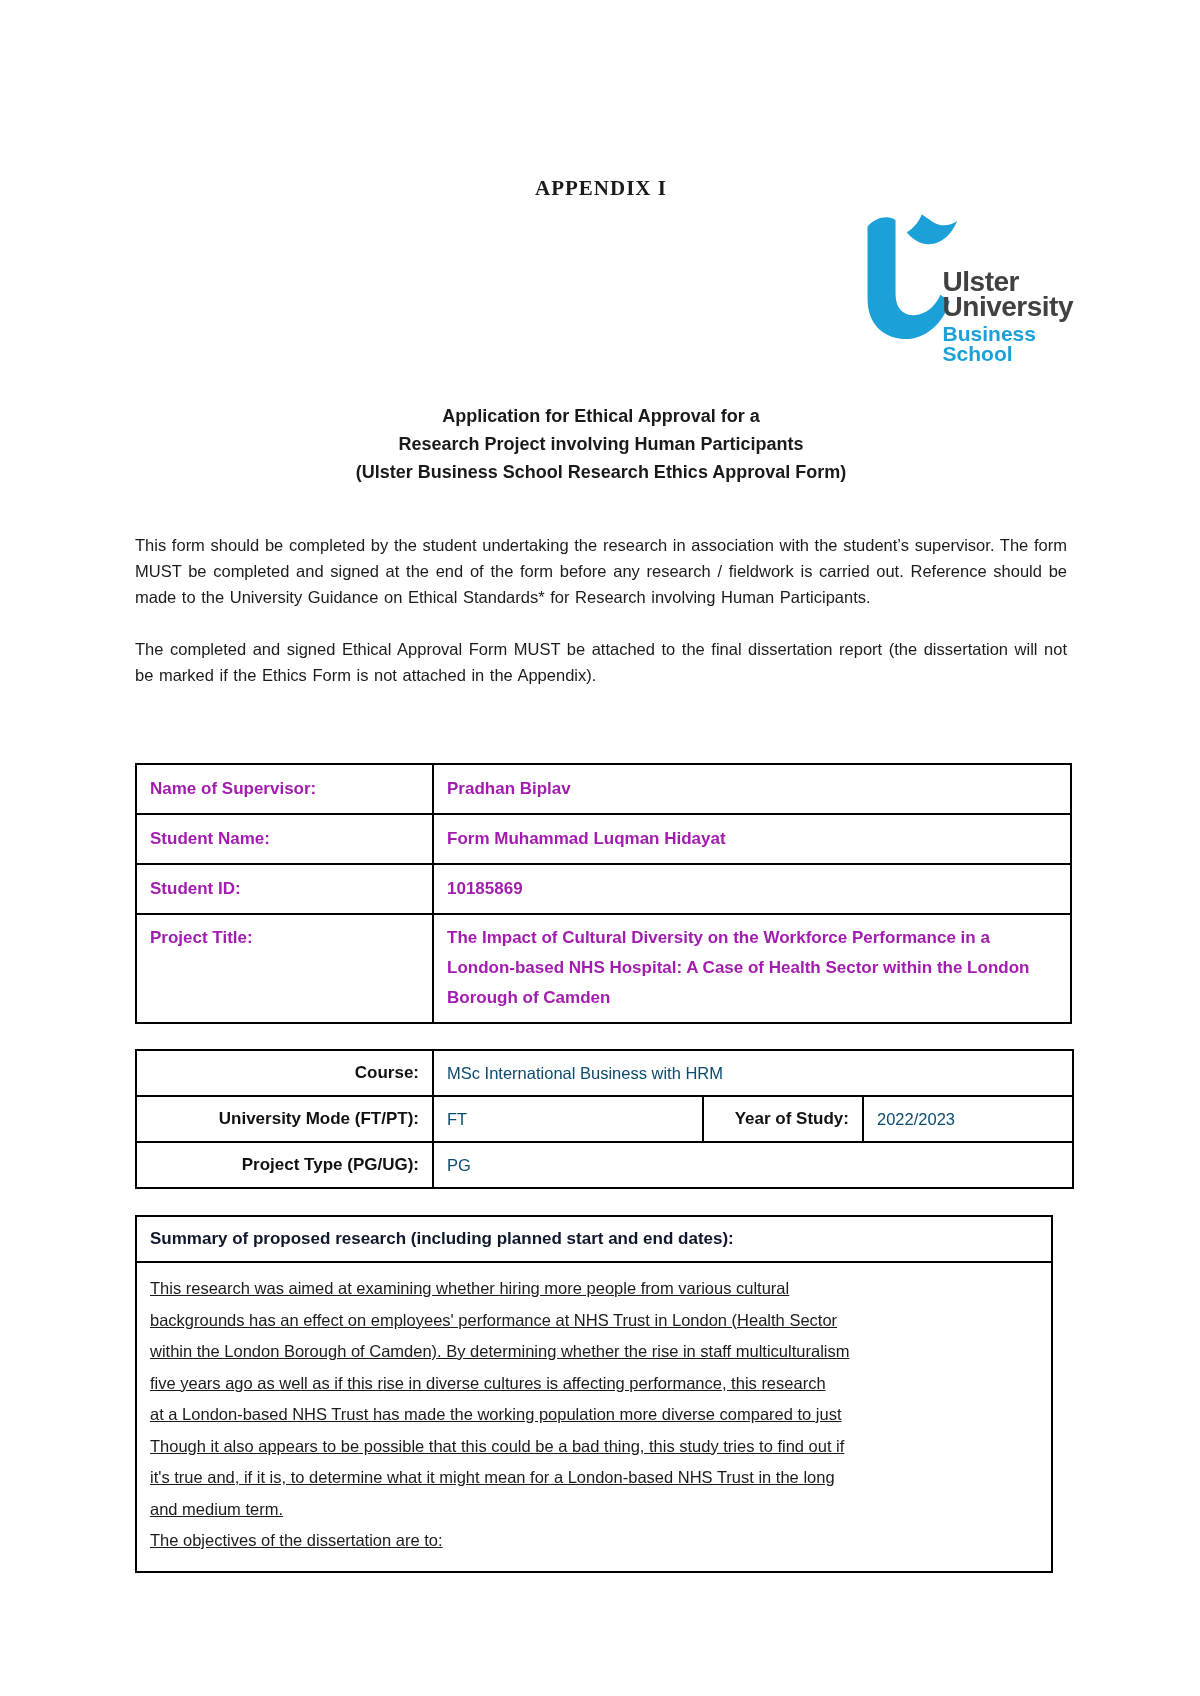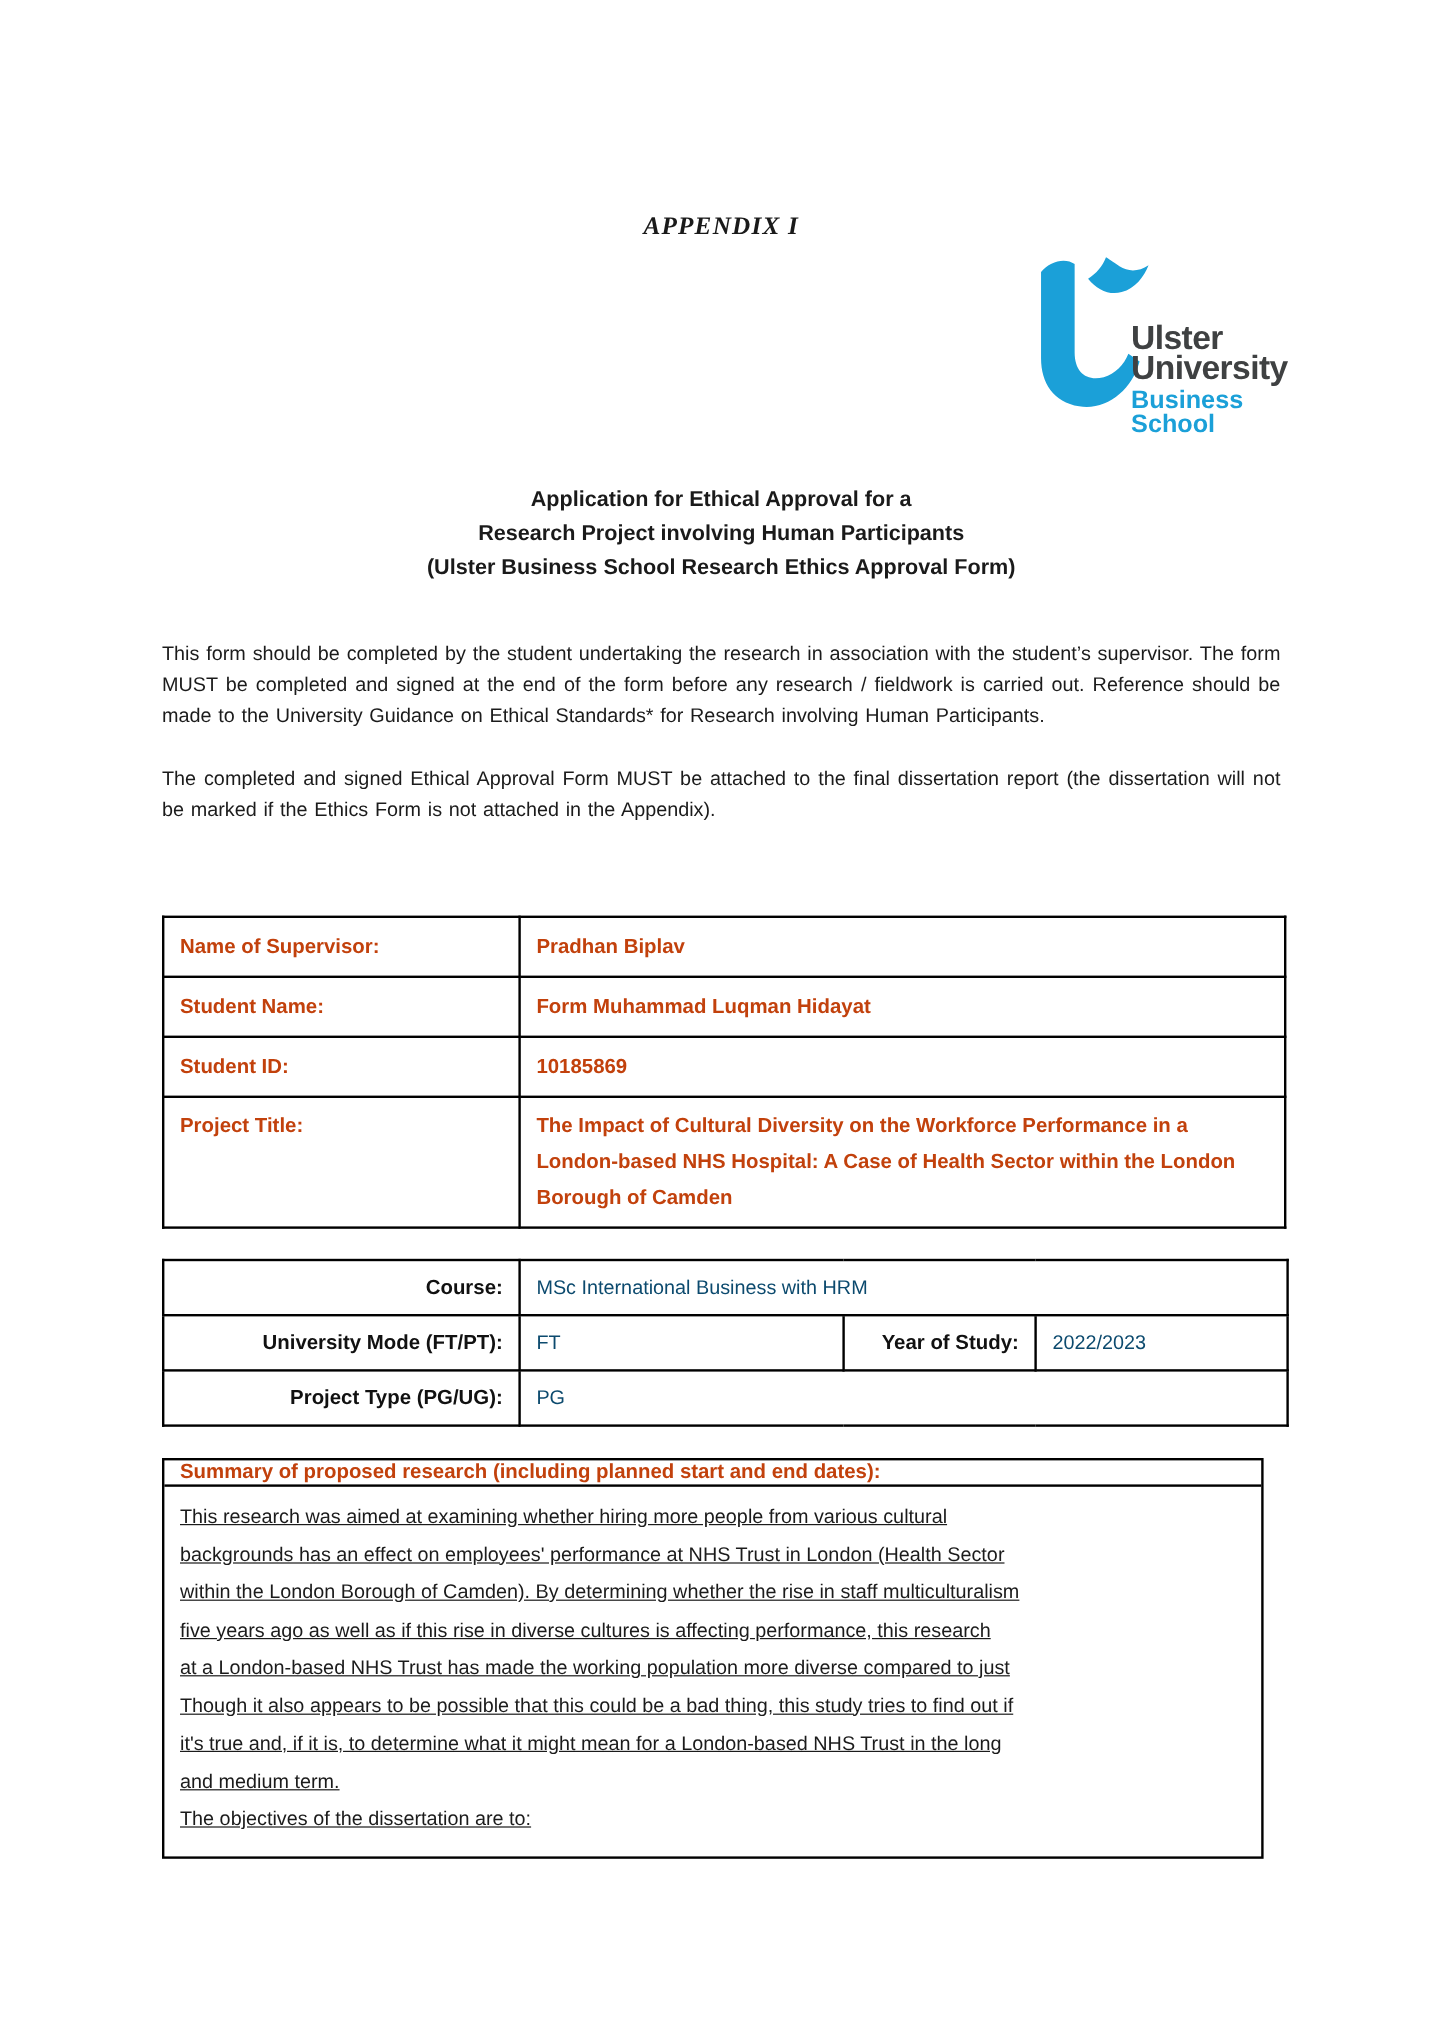--- a/index.html
+++ b/index.html
@@ -6,21 +6,21 @@
   body{
     width:1200px;height:1696px;background:#ffffff;color:#111;
     font-family:"Liberation Sans", sans-serif;position:relative;overflow:hidden;
   }
   .page{padding:0 133px 0 135px;}
 
   
   .appendix-heading{
     margin-top:176px;text-align:center;
     font-family:"Liberation Serif", serif;font-weight:bold;
-    font-size:21px;letter-spacing:1px;color:#1a1a1a;font-style:italic;
+    font-size:21px;letter-spacing:1px;color:#1a1a1a;
   }
 
   
   .logo{display:flex;width:max-content;margin:8px -6px 0 auto;}
   .logo svg{display:block;}
   .logo-text{margin-left:-16px;padding-top:60px;}
   .logo-name{
     font-weight:bold;font-size:28px;line-height:25px;
     letter-spacing:-0.5px;color:#3f4142;
   }
@@ -40,21 +40,21 @@
     word-spacing:1px;
   }
   .para-1{margin-top:46px;}
   .para-2{margin-top:26px;}
 
   
   table{border-collapse:collapse;table-layout:fixed;}
   .details-table{margin-top:75px;width:937px;}
   .details-table td{
     border:2px solid #000;padding:9px 13px;vertical-align:middle;
-    font-weight:bold;font-size:17px;line-height:30px;color:#c2410c;
+    font-weight:bold;font-size:17px;line-height:30px;color:#a21caf;
   }
   .details-table tr.tall td{vertical-align:top;padding-top:8px;}
   .details-table col.c1{width:297px;}
   .details-table td.label{}
   .row-h{height:45px;}
   .row-tall{height:100px;padding-left:44px;}
 
   .course-table{margin-top:25px;width:937px;}
   .course-table td{
     border:2px solid #000;padding:8px 13px;vertical-align:middle;
@@ -64,22 +64,22 @@
   .course-table col.c1{width:297px;}
   .course-table col.c2{width:270px;}
   .course-table col.c3{width:160px;}
   .course-table col.c4{width:210px;}
 
   
   .summary-box{
     margin-top:26px;width:918px;border:2px solid #000;box-sizing:border-box;
   }
   .summary-heading{
-    border-bottom:2px solid #000;padding:0 13px;
-    font-weight:bold;font-size:17px;color:#c2410c;
+    border-bottom:2px solid #000;padding:12px 13px;
+    font-weight:bold;font-size:17px;color:#0f172a;
   }
   .summary-body{padding:10px 13px 14px 13px;}
   .summary-line{
     font-size:16.5px;line-height:31.5px;color:#1b1b1b;white-space:nowrap;text-decoration:underline;
   }
 </style>
 </head>
 <body>
 
 <div class="page">

